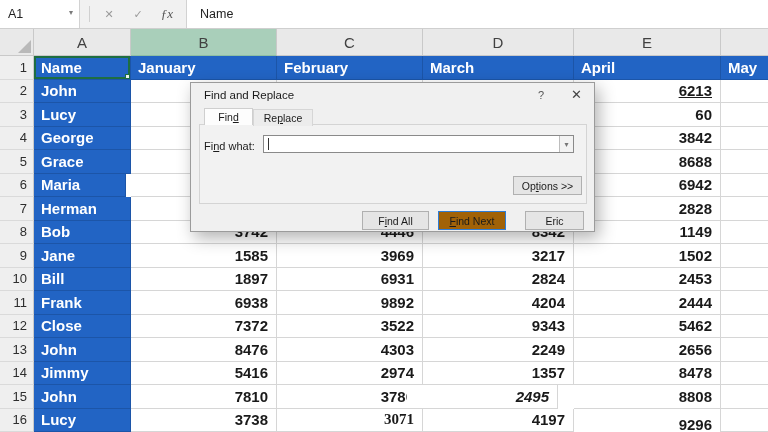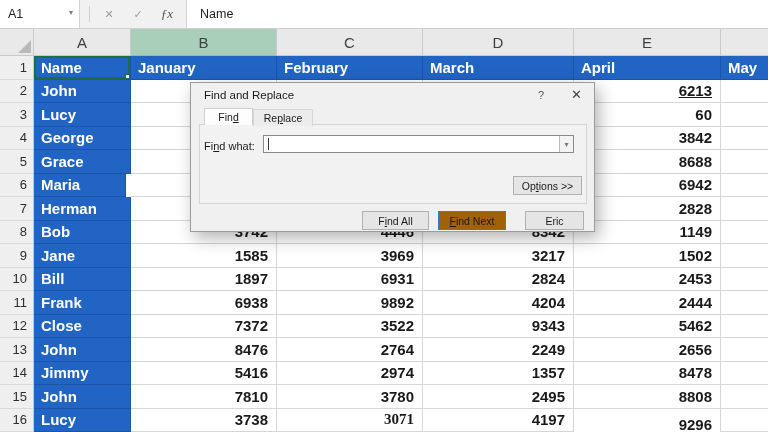--- a/index.html
+++ b/index.html
@@ -188,34 +188,34 @@
       <div class="cell num" style="left: 574px; width: 147px; top: 291px; height: 23.5px;">2444</div>
       <div class="cell num" style="left: 721px; width: 48px; top: 291px; height: 23.5px;"></div>
       <div class="cell blue" style="left: 34px; width: 97px; top: 314.5px; height: 23.5px;">Close</div>
       <div class="cell num" style="left: 131px; width: 146px; top: 314.5px; height: 23.5px;">7372</div>
       <div class="cell num" style="left: 277px; width: 146px; top: 314.5px; height: 23.5px;">3522</div>
       <div class="cell num" style="left: 423px; width: 151px; top: 314.5px; height: 23.5px; text-align: right;">9343</div>
       <div class="cell num" style="left: 574px; width: 147px; top: 314.5px; height: 23.5px;">5462</div>
       <div class="cell num" style="left: 721px; width: 48px; top: 314.5px; height: 23.5px;"></div>
       <div class="cell blue" style="left: 34px; width: 97px; top: 338px; height: 23.5px;">John</div>
       <div class="cell num" style="left: 131px; width: 146px; top: 338px; height: 23.5px;">8476</div>
-      <div class="cell num" style="left: 277px; width: 146px; top: 338px; height: 23.5px;">2764</div>
+      <div class="cell num" style="left: 277px; width: 146px; top: 338px; height: 23.5px;">4303</div>
       <div class="cell num" style="left: 423px; width: 151px; top: 338px; height: 23.5px;">2249</div>
       <div class="cell num" style="left: 574px; width: 147px; top: 338px; height: 23.5px;">2656</div>
       <div class="cell num" style="left: 721px; width: 48px; top: 338px; height: 23.5px;"></div>
       <div class="cell blue" style="left: 34px; width: 97px; top: 361.5px; height: 23.5px;">Jimmy</div>
       <div class="cell num" style="left: 131px; width: 146px; top: 361.5px; height: 23.5px;">5416</div>
       <div class="cell num" style="left: 277px; width: 146px; top: 361.5px; height: 23.5px;">2974</div>
       <div class="cell num" style="left: 423px; width: 151px; top: 361.5px; height: 23.5px;">1357</div>
       <div class="cell num" style="left: 574px; width: 147px; top: 361.5px; height: 23.5px;">8478</div>
       <div class="cell num" style="left: 721px; width: 48px; top: 361.5px; height: 23.5px;"></div>
       <div class="cell blue" style="left: 34px; width: 97px; top: 385px; height: 23.5px;">John</div>
       <div class="cell num" style="left: 131px; width: 146px; top: 385px; height: 23.5px;">7810</div>
       <div class="cell num" style="left: 277px; width: 146px; top: 385px; height: 23.5px;">3780</div>
-      <div class="cell num" style="left: 423px; width: 151px; top: 385px; height: 23.5px;">2495</div>
+      <div class="cell num" style="left: 407px; width: 151px; top: 385px; height: 23.5px; font-style: italic;">2495</div>
       <div class="cell num" style="left: 574px; width: 147px; top: 385px; height: 23.5px;">8808</div>
       <div class="cell num" style="left: 721px; width: 48px; top: 385px; height: 23.5px;"></div>
       <div class="cell blue" style="left: 34px; width: 97px; top: 408.5px; height: 23.5px;">Lucy</div>
       <div class="cell num" style="left: 131px; width: 146px; top: 408.5px; height: 23.5px;">3738</div>
       <div class="cell num" style="left: 277px; width: 146px; top: 408.5px; height: 23.5px; font-family: Liberation Serif, serif;">3071</div>
       <div class="cell num" style="left: 423px; width: 151px; top: 408.5px; height: 23.5px;">4197</div>
       <div class="cell num" style="left: 574px; width: 147px; top: 408.5px; height: 33px;">9296</div>
       <div class="cell num" style="left: 721px; width: 48px; top: 408.5px; height: 23.5px;"></div>
     </div>
 

